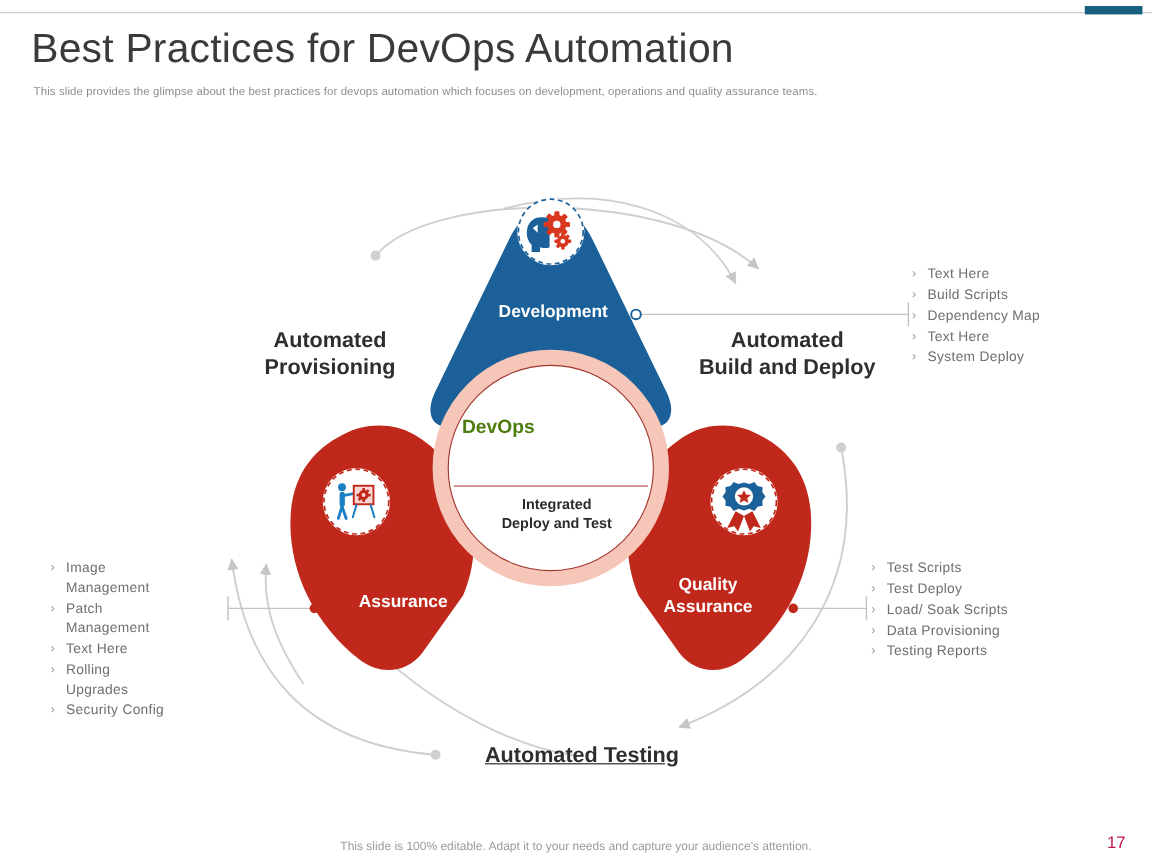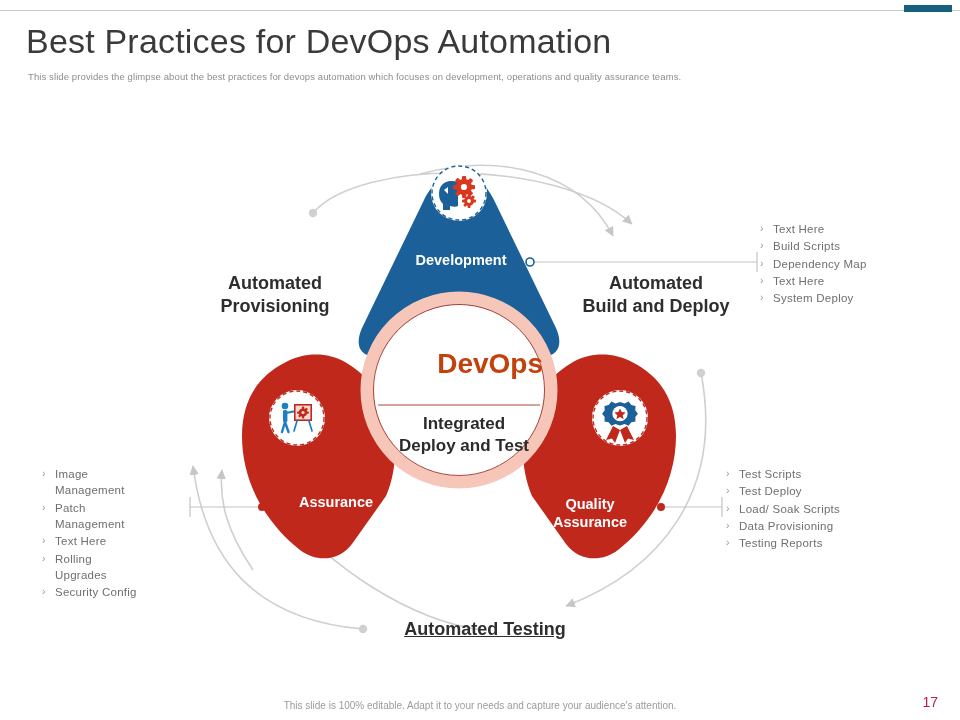--- a/index.html
+++ b/index.html
@@ -65,51 +65,51 @@
     position: absolute;
     color: #ffffff;
     font-size: 14.5px;
     font-weight: 700;
     text-align: center;
     line-height: 1.22;
     white-space: nowrap;
   }
   #petal-label-development { left: 398px; top: 152px; width: 126px; }
   #petal-label-operations  { left: 272px; top: 394px; width: 128px; }
-  #petal-label-quality     { left: 530px; top: 380px; width: 120px; margin-top: 16px; }
+  #petal-label-quality     { left: 530px; top: 380px; width: 120px; }
 
   .outer-heading {
     position: absolute;
     color: #2e2e2e;
     font-size: 18px;
     font-weight: 700;
     text-align: center;
     line-height: 1.3;
   }
   #heading-automated-provisioning { left: 195px; top: 172px; width: 160px; }
   #heading-automated-build-deploy { left: 570px; top: 172px; width: 172px; }
   #heading-continuous-feedback    { left: 360px; top: 492px; width: 250px; }
   #heading-automated-testing      { left: 360px; top: 518px; width: 250px; text-decoration: underline; }
 
   
   #center-title {
     position: absolute;
     left: 385px; top: 248px;
     width: 158px;
-    text-align: right;
-    font-size: 28px;
+    text-align: left;
+    font-size: 16px;
     font-weight: 700;
-    color: #c2410c;
+    color: #4d7c0f;
   }
   #center-subtitle {
     position: absolute;
     left: 378px; top: 313px;
     width: 172px;
     text-align: center;
-    font-size: 17px;
+    font-size: 12px;
     font-weight: 700;
     line-height: 1.3;
     color: #2b2b2b;
   }
 
   
   .bullet-list {
     position: absolute;
     font-size: 11.5px;
     color: #6f6f6f;

